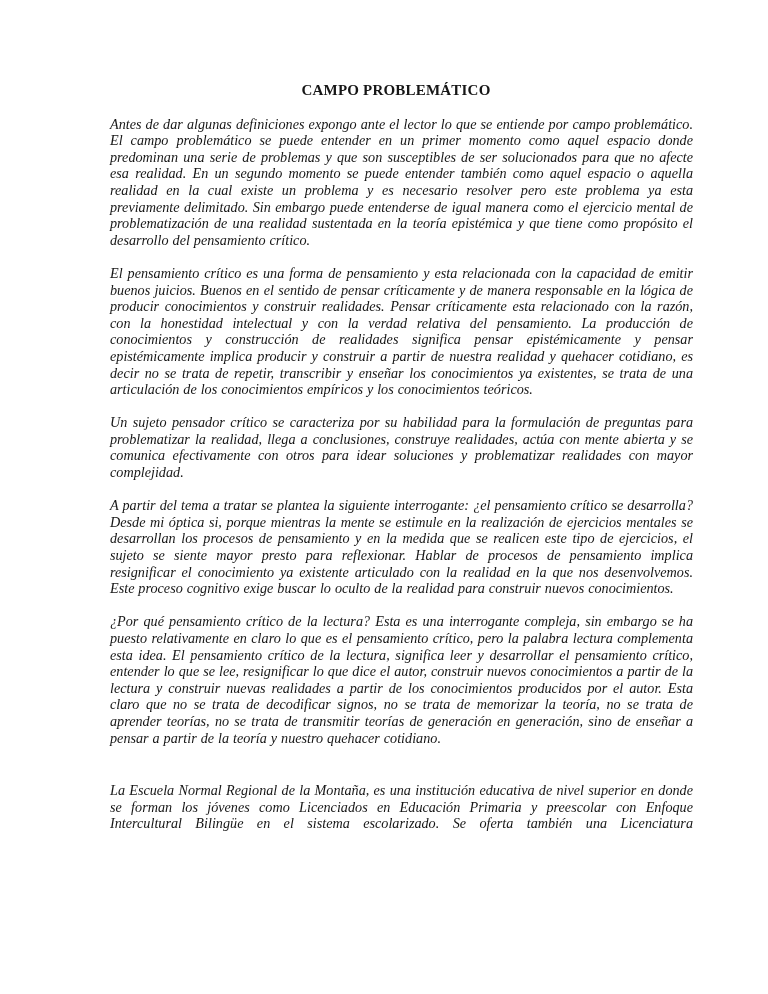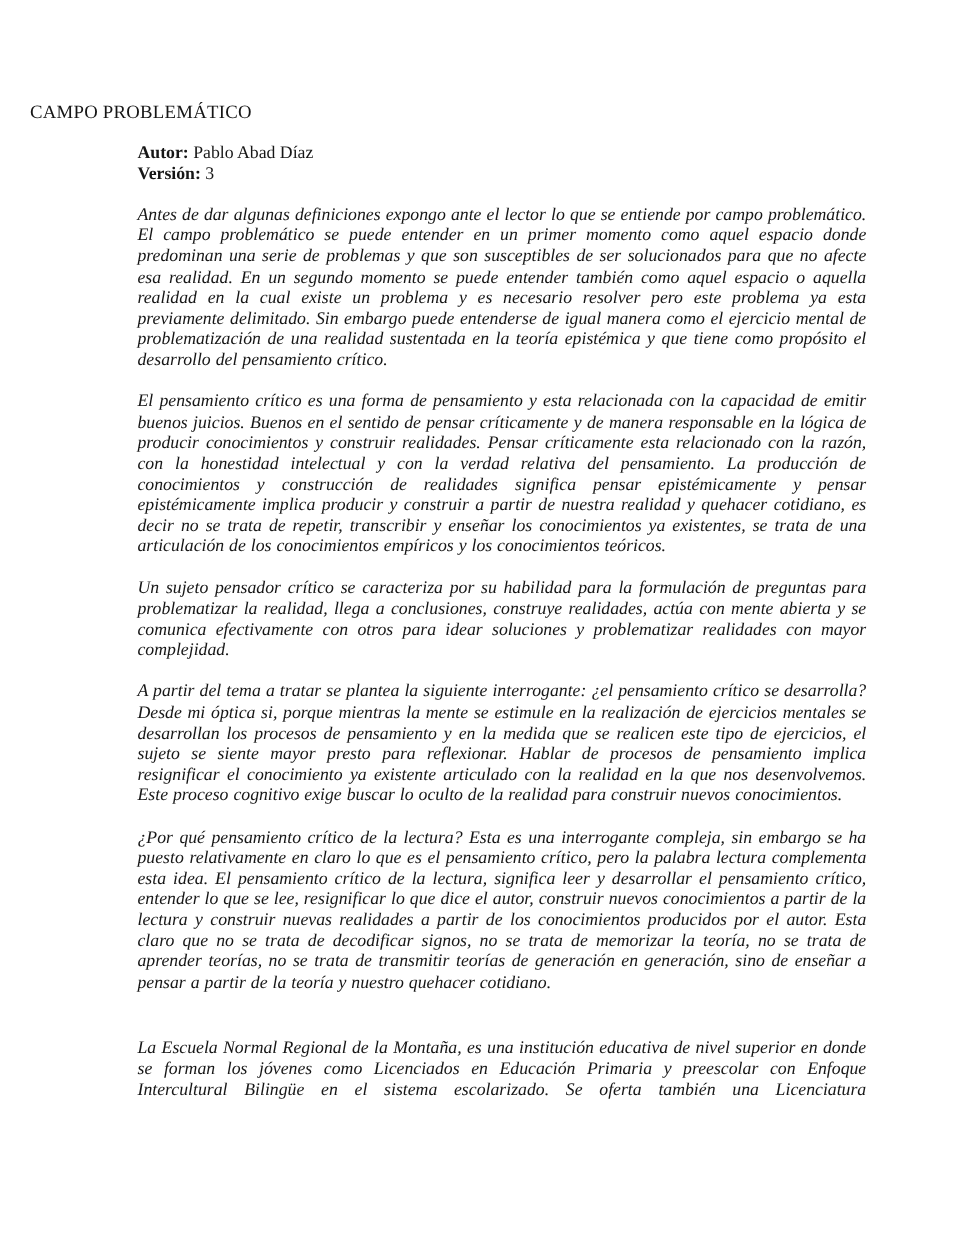--- a/index.html
+++ b/index.html
@@ -13,24 +13,24 @@
     height: 994px;
     background: #ffffff;
     color: #161616;
     font-family: "Liberation Serif", "DejaVu Serif", serif;
     overflow: hidden;
     box-sizing: border-box;
   }
   .doc-title {
     margin: 0;
     padding-top: 82px;
-    text-align: left;
+    text-align: center;
     font-size: 15px;
     line-height: 17px;
-    font-weight: normal;
+    font-weight: bold;
     letter-spacing: 0.2px;
     padding-left: 24px;
   }
   .content {
     margin: 0 75px 0 110px; 
   }
   .meta {
     margin-top: 15px;
     font-size: 14.2px;
     line-height: 16.6px;
@@ -52,30 +52,20 @@
     margin-top: 36px;
   }
 </style>
 </head>
 <body>
 
 <div class="page">
   <h1 class="doc-title">CAMPO PROBLEMÁTICO</h1>
 
   <div class="content">
-    <div class="meta">
-      <div class="meta-line">
-        <span class="meta-label">Autor:</span>
-        <span>Pablo Abad Díaz</span>
-      </div>
-      <div class="meta-line">
-        <span class="meta-label">Versión:</span>
-        <span>3</span>
-      </div>
-    </div>
 
     <p>Antes de dar algunas definiciones expongo ante el lector lo que se entiende por campo problemático. El campo problemático se puede entender en un primer momento como aquel espacio donde predominan una serie de problemas y que son susceptibles de ser solucionados para que no afecte esa realidad. En un segundo momento se puede entender también como aquel espacio o aquella realidad en la cual existe un problema y es necesario resolver pero este problema ya esta previamente delimitado. Sin embargo puede entenderse de igual manera como el ejercicio mental de problematización de una realidad sustentada en la teoría epistémica y que tiene como propósito el desarrollo del pensamiento crítico.</p>
     <p>El pensamiento crítico es una forma de pensamiento y esta relacionada con la capacidad de emitir buenos juicios. Buenos en el sentido de pensar críticamente y de manera responsable en la lógica de producir conocimientos y construir realidades. Pensar críticamente esta relacionado con la razón, con la honestidad intelectual y con la verdad relativa del pensamiento. La producción de conocimientos y construcción de realidades significa pensar epistémicamente y pensar epistémicamente implica producir y construir a partir de nuestra realidad y quehacer cotidiano, es decir no se trata de repetir, transcribir y enseñar los conocimientos ya existentes, se trata de una articulación de los conocimientos empíricos y los conocimientos teóricos.</p>
     <p>Un sujeto pensador crítico se caracteriza por su habilidad para la formulación de preguntas para problematizar la realidad, llega a conclusiones, construye realidades, actúa con mente abierta y se comunica efectivamente con otros para idear soluciones y problematizar realidades con mayor complejidad.</p>
     <p>A partir del tema a tratar se plantea la siguiente interrogante: ¿el pensamiento crítico se desarrolla? Desde mi óptica si, porque mientras la mente se estimule en la realización de ejercicios mentales se desarrollan los procesos de pensamiento y en la medida que se realicen este tipo de ejercicios, el sujeto se siente mayor presto para reflexionar. Hablar de procesos de pensamiento implica resignificar el conocimiento ya existente articulado con la realidad en la que nos desenvolvemos. Este proceso cognitivo exige buscar lo oculto de la realidad para construir nuevos conocimientos.</p>
     <p>¿Por qué pensamiento crítico de la lectura? Esta es una interrogante compleja, sin embargo se ha puesto relativamente en claro lo que es el pensamiento crítico, pero la palabra lectura complementa esta idea. El pensamiento crítico de la lectura, significa leer y desarrollar el pensamiento crítico, entender lo que se lee, resignificar lo que dice el autor, construir nuevos conocimientos a partir de la lectura y construir nuevas realidades a partir de los conocimientos producidos por el autor. Esta claro que no se trata de decodificar signos, no se trata de memorizar la teoría, no se trata de aprender teorías, no se trata de transmitir teorías de generación en generación, sino de enseñar a pensar a partir de la teoría y nuestro quehacer cotidiano.</p>
     <p class="cut-by-pagebreak">La Escuela Normal Regional de la Montaña, es una institución educativa de nivel superior en donde se forman los jóvenes como Licenciados en Educación Primaria y preescolar con Enfoque Intercultural Bilingüe en el sistema escolarizado. Se oferta también una Licenciatura</p>
   </div>
 </div>
 

